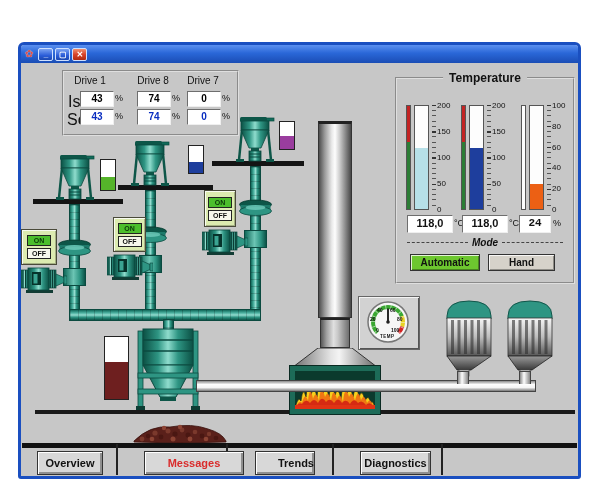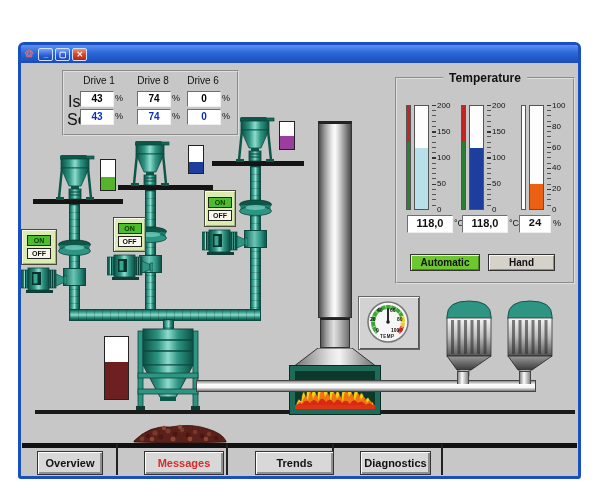--- a/index.html
+++ b/index.html
@@ -375,23 +375,23 @@
       <span class="dial-num" style="left:17px;top:31px;">0</span>
       <span class="dial-num" style="left:11px;top:20px;">20</span>
       <span class="dial-num" style="left:18px;top:11px;">40</span>
       <span class="dial-num" style="left:31px;top:11px;">60</span>
       <span class="dial-num" style="left:38px;top:20px;">80</span>
       <span class="dial-num" style="left:32px;top:31px;">100</span>
       <span class="dial-cap" style="left:21px;top:37px;">TEMP</span>
     </div>
 
     <div class="abs etched drive-panel">
-      <span class="col-head" style="left:9px;">Drive 1</span>
+      <span class="col-head" style="left:0;">Drive 1</span>
       <span class="col-head" style="left:63px;">Drive 8</span>
-      <span class="col-head" style="left:113px;">Drive 6</span>
+      <span class="col-head" style="left:113px;">Drive 7</span>
       <span class="row-label" style="left:4px;top:21px;">Ist</span>
       <span class="row-label" style="left:3px;top:39px;">Soll</span>
       <div class="vbox" style="left:16px;top:19px;">43</div>
       <span class="pct" style="left:51px;top:21px;">%</span>
       <div class="vbox" style="left:73px;top:19px;">74</div>
       <span class="pct" style="left:108px;top:21px;">%</span>
       <div class="vbox" style="left:123px;top:19px;">0</div>
       <span class="pct" style="left:158px;top:21px;">%</span>
       <div class="vbox blue" style="left:16px;top:37px;">43</div>
       <span class="pct" style="left:51px;top:39px;">%</span>
@@ -448,27 +448,32 @@
         </div>
       </div>
 
       <div class="readout" style="left:10px;top:136px;">118,0</div>
       <span class="unit" style="left:57px;top:139px;">°C</span>
       <div class="readout" style="left:65px;top:136px;">118,0</div>
       <span class="unit" style="left:112px;top:139px;">°C</span>
       <div class="readout" style="left:122px;top:136px;width:30px;font-family:Liberation Mono, monospace;">24</div>
       <span class="unit" style="left:156px;top:139px;">%</span>
 
+      <div class="mode-row">
+        <div class="dash"></div>
+        <span class="mode-label">Mode</span>
+        <div class="dash"></div>
+      </div>
       <div class="mode-btn" style="left: 13px; width: 70px; background: rgb(109, 199, 47);">Automatic</div>
       <div class="mode-btn" style="left:91px;width:67px;">Hand</div>
     </div>
 
     <div class="nav-sep" style="left:95px;"></div>
     <div class="nav-sep" style="left:205px;"></div>
     <div class="nav-sep" style="left:311px;"></div>
     <div class="nav-sep" style="left:420px;"></div>
     <div class="navbtn" style="left:16px;width:66px;">Overview</div>
-    <div class="navbtn" style="left: 123px; width: 80px; color: rgb(217, 43, 43);">Messages</div>
-    <div class="navbtn" style="left:234px;width:79px;">Trends</div>
+    <div class="navbtn" style="left: 123px; width: 100px; color: rgb(217, 43, 43);">Messages</div>
+    <div class="navbtn" style="left:234px;width:60px;text-align:right;">Trends</div>
     <div class="navbtn" style="left:339px;width:71px;">Diagnostics</div>
 
   </div>
 </div>
 
 </body></html>

